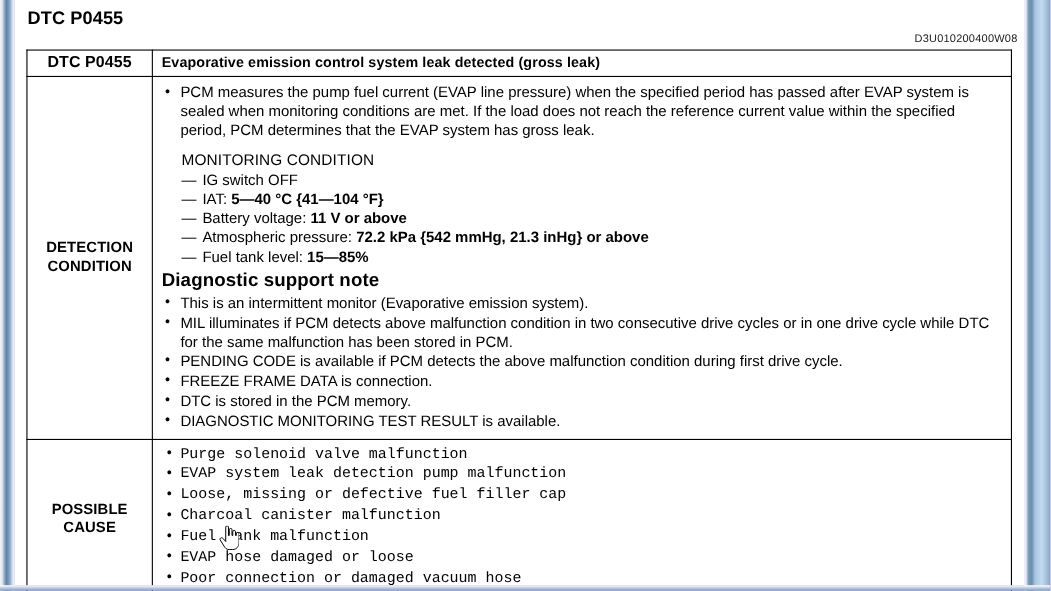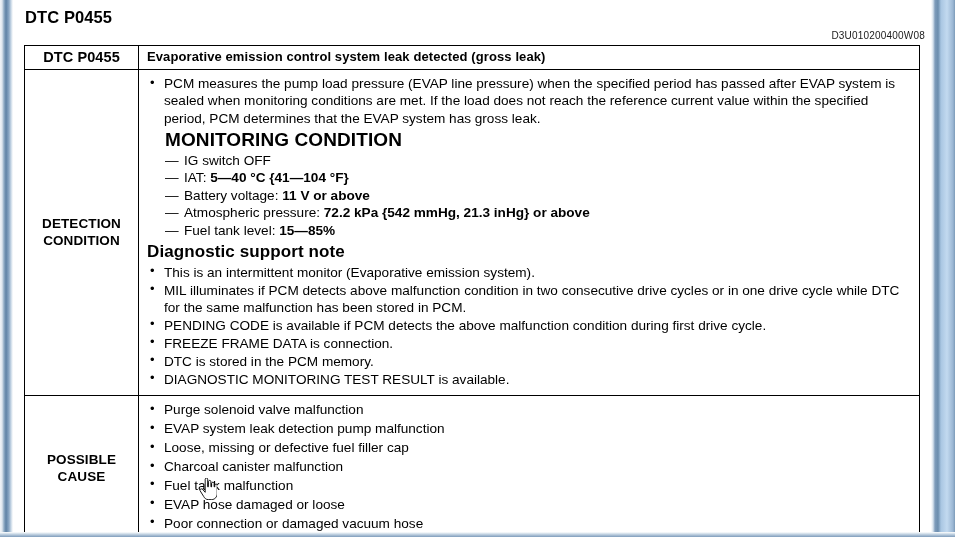--- a/index.html
+++ b/index.html
@@ -145,34 +145,34 @@
     padding-left: 19px;
     margin: 0;
   }
   ul.dash > li::before {
     content: "\2014";
     position: absolute;
     left: 0;
     top: 0;
   }
   .subhead {
-    font-weight: bold;
-    font-size: 19px;
-    margin: 0 0 0 18px;
+    font-weight: normal;
+    font-size: 14px;
+    margin: 10px 0 0 18px;
     letter-spacing: 0.1px;
   }
   .subhead2 {
     font-weight: bold;
     font-size: 17px;
     margin: 2px 0 1px 0;
     letter-spacing: 0.1px;
   }
   b { font-weight: bold; }
 
-  ul.causes > li { margin-bottom: 1.5px; }
+  ul.causes > li { margin-bottom: 1.5px; font-family: Liberation Mono, monospace; }
 
   
   .cursor {
     position: absolute;
     left: 186px;
     top: 478px;
     width: 18px;
     height: 22px;
     pointer-events: none;
   }
@@ -203,21 +203,21 @@
         </tr>
 
         <tr>
           <td class="rowlabel">
             <span>DETECTION</span><br>
             <span>CONDITION</span>
           </td>
           <td class="cellbody">
 
             <ul class="bul">
-              <li>PCM measures the pump load pressure (EVAP line pressure) when the specified period has passed after EVAP system is sealed when monitoring conditions are met. If the load does not reach the reference current value within the specified period, PCM determines that the EVAP system has gross leak.</li>
+              <li>PCM measures the pump fuel current (EVAP line pressure) when the specified period has passed after EVAP system is sealed when monitoring conditions are met. If the load does not reach the reference current value within the specified period, PCM determines that the EVAP system has gross leak.</li>
             </ul>
 
             <div class="subhead">MONITORING CONDITION</div>
 
             <ul class="dash">
               <li>
                 <span>IG switch OFF</span><b></b>
               </li>
               <li>
                 <span>IAT: </span><b>5—40 °C {41—104 °F}</b>

